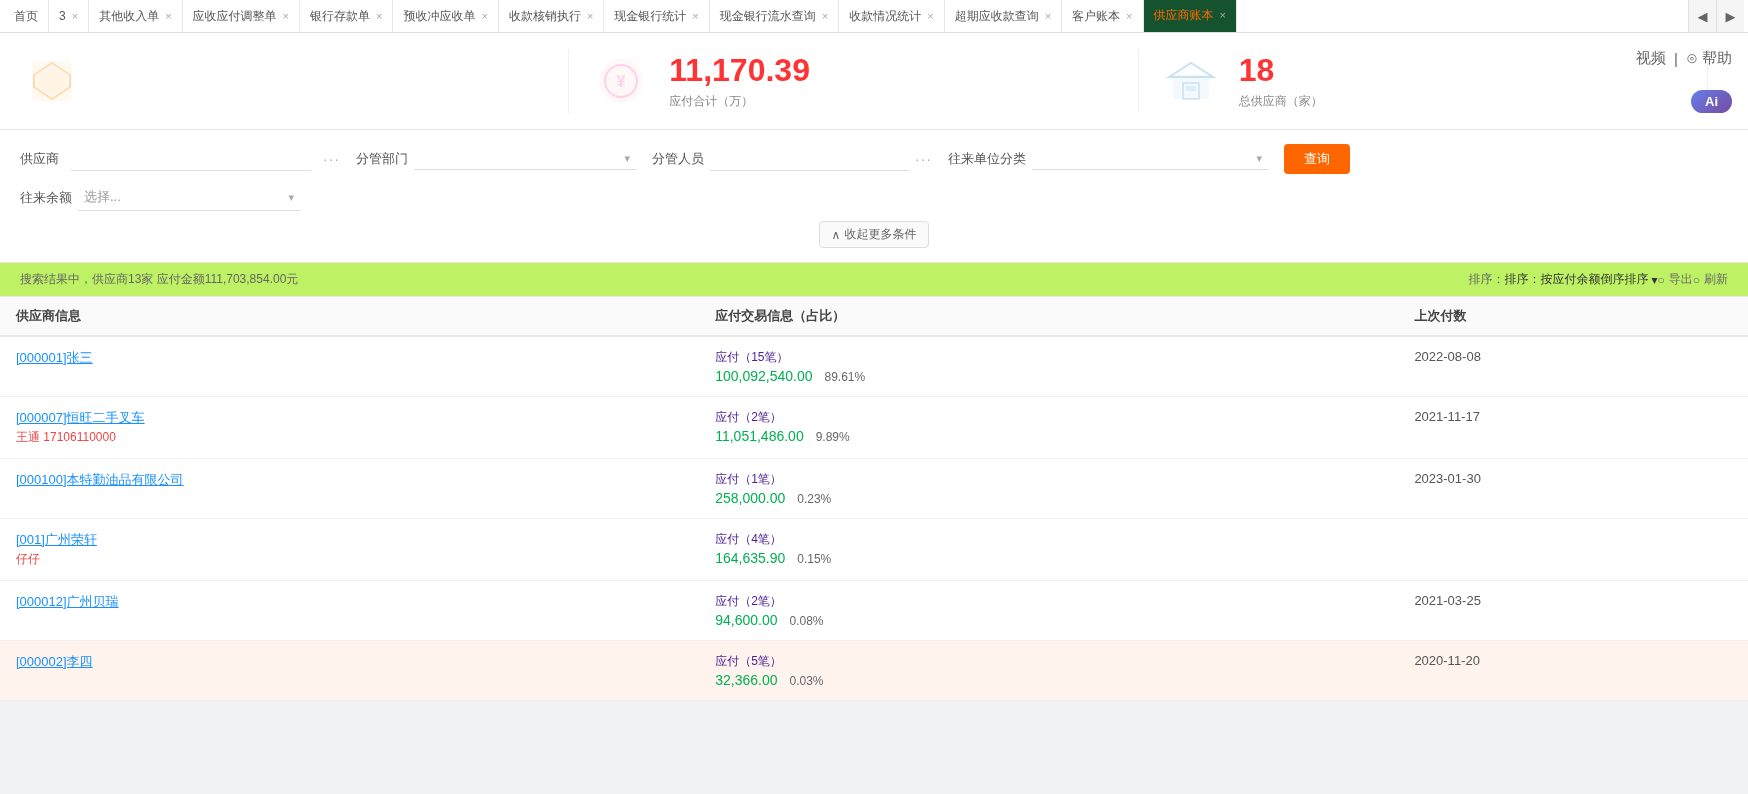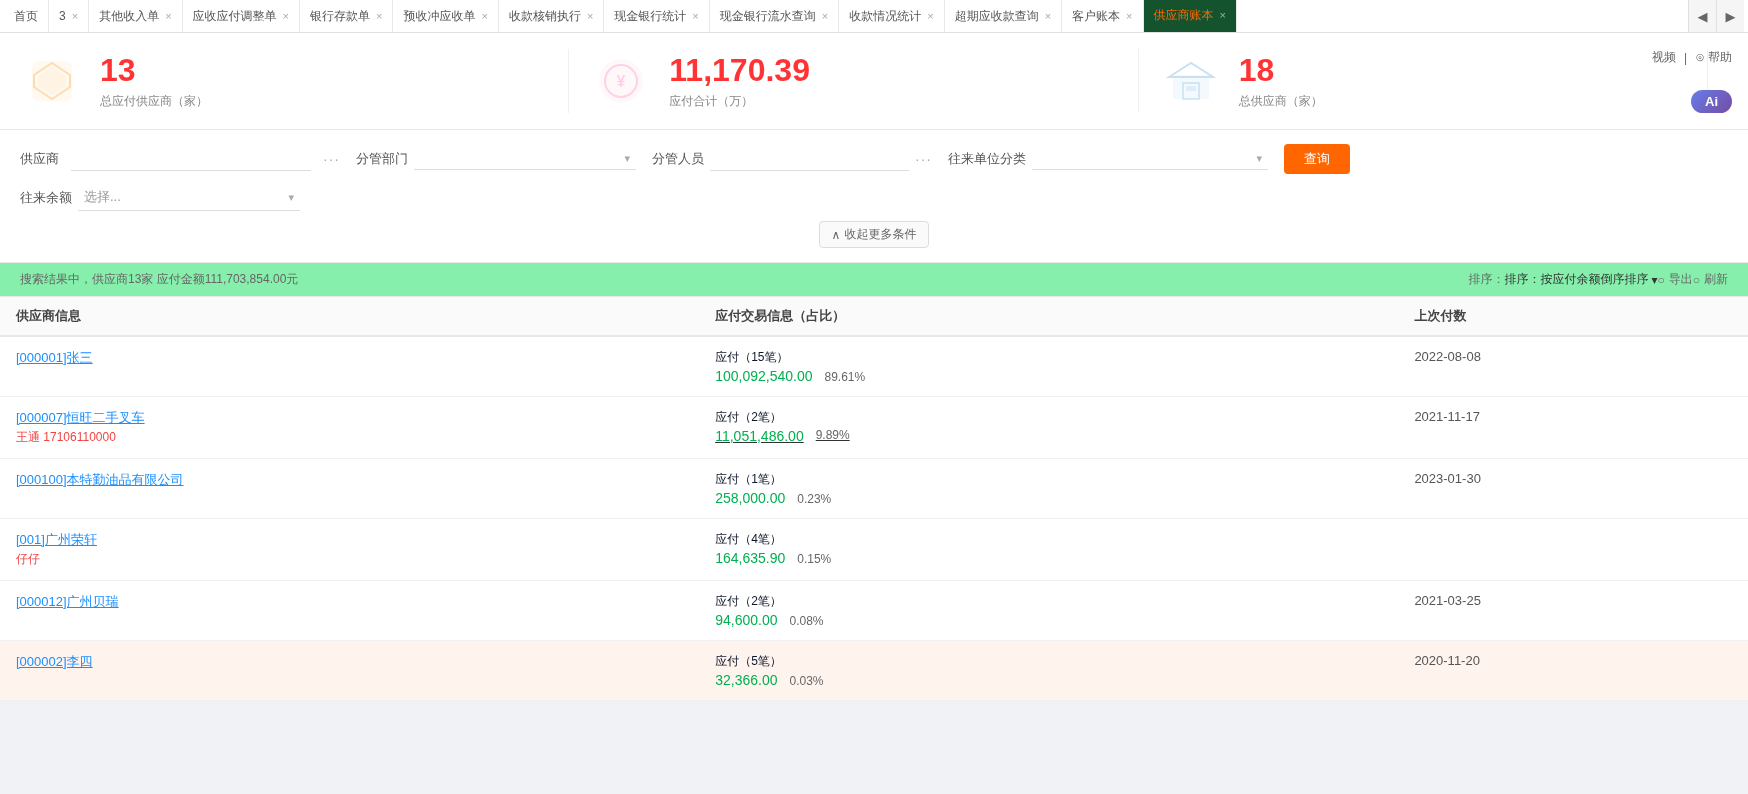--- a/index.html
+++ b/index.html
@@ -62,21 +62,21 @@
     }
     .stat-icon.orange { color: #ff8c00; }
     .stat-icon.pink { color: #ff69b4; }
     .stat-icon.blue { color: #4a9eda; }
     .stat-content .stat-number { font-size: 32px; font-weight: bold; color: #ff3333; }
     .stat-content .stat-label { font-size: 12px; color: #888; margin-top: 4px; }
     .header-links {
       position: absolute;
       top: 16px;
       right: 16px;
-      font-size: 12px;
+      font-size: 15px;
       color: #666;
       display: flex;
       align-items: center;
       gap: 8px;
     }
     .header-links span { color: #666; cursor: pointer; }
     .divider-v { color: #ccc; }
 
     
     .ai-btn {
@@ -163,21 +163,21 @@
       padding: 4px 12px;
       border: 1px solid #ddd;
       border-radius: 4px;
       background: #fafafa;
       width: fit-content;
       margin: 8px auto 0;
     }
 
     
     .result-bar {
-      background: #86efac;
+      background: #bef264;
       border-bottom: 1px solid #e8e8e8;
       padding: 8px 20px;
       display: flex;
       align-items: center;
       justify-content: space-between;
       font-size: 12px;
       color: #666;
     }
     .result-actions {
       display: flex;
@@ -229,21 +229,21 @@
       font-size: 13px;
       vertical-align: top;
     }
     .supplier-link {
       color: #1890ff;
       text-decoration: underline;
       cursor: pointer;
       font-size: 13px;
     }
     .supplier-sub { color: #ef4444; font-size: 12px; margin-top: 2px; }
-    .tx-label { color: #0f172a; font-size: 12px; }
+    .tx-label { color: #4c1d95; font-size: 12px; }
     .tx-amount { color: #00b050; font-size: 14px; font-weight: 500; margin-top: 2px; }
     .tx-percent { color: #666; font-size: 12px; margin-left: 12px; display: inline-block; }
     .date-text { color: #555; font-size: 13px; }
   </style>
 </head>
 <body>
 
 <div class="top-nav">
   <div class="nav-tab">
     <span>首页</span>
@@ -304,24 +304,20 @@
 
 <div class="stats-area">
 
   <div class="stat-block">
     <div class="stat-icon orange">
       <svg width="56" height="56" viewBox="0 0 56 56" fill="none">
         <rect x="8" y="8" width="40" height="40" rx="6" fill="#ffcc80" opacity="0.4"></rect>
         <polygon points="28,10 46,22 46,34 28,46 10,34 10,22" fill="none" stroke="#ff8c00" stroke-width="2"></polygon>
         <polygon points="28,14 42,23 42,33 28,42 14,33 14,23" fill="#ffcc80" opacity="0.5"></polygon>
       </svg>
-    </div>
-    <div class="stat-content">
-      <div class="stat-number">13</div>
-      <div class="stat-label">总应付供应商（家）</div>
     </div>
   </div>
 
   <div class="stat-block">
     <div class="stat-icon pink">
       <svg width="56" height="56" viewBox="0 0 56 56" fill="none">
         <circle cx="28" cy="28" r="22" fill="#ffb6c1" opacity="0.3"></circle>
         <circle cx="28" cy="28" r="16" fill="none" stroke="#ff69b4" stroke-width="2"></circle>
         <text x="28" y="34" text-anchor="middle" font-size="16" fill="#ff69b4" font-weight="bold">¥</text>
       </svg>
@@ -446,21 +442,21 @@
               <span class="tx-amount">100,092,540.00</span>
               <span class="tx-percent">89.61%</span>
             </div>
           </td>
           <td><span class="date-text">2022-08-08</span></td>
         </tr>
         <tr>
           <td><a class="supplier-link">[000007]恒旺二手叉车</a><div class="supplier-sub">王通  17106110000</div></td>
           <td>
             <div class="tx-label">应付（2笔）</div>
-            <div style="display: flex; align-items: center; text-decoration: underline;">
+            <div style="display: flex; align-items: flex-end;">
               <span class="tx-amount">11,051,486.00</span>
               <span class="tx-percent">9.89%</span>
             </div>
           </td>
           <td><span class="date-text">2021-11-17</span></td>
         </tr>
         <tr>
           <td><a class="supplier-link">[000100]本特勤油品有限公司</a></td>
           <td>
             <div class="tx-label">应付（1笔）</div>

